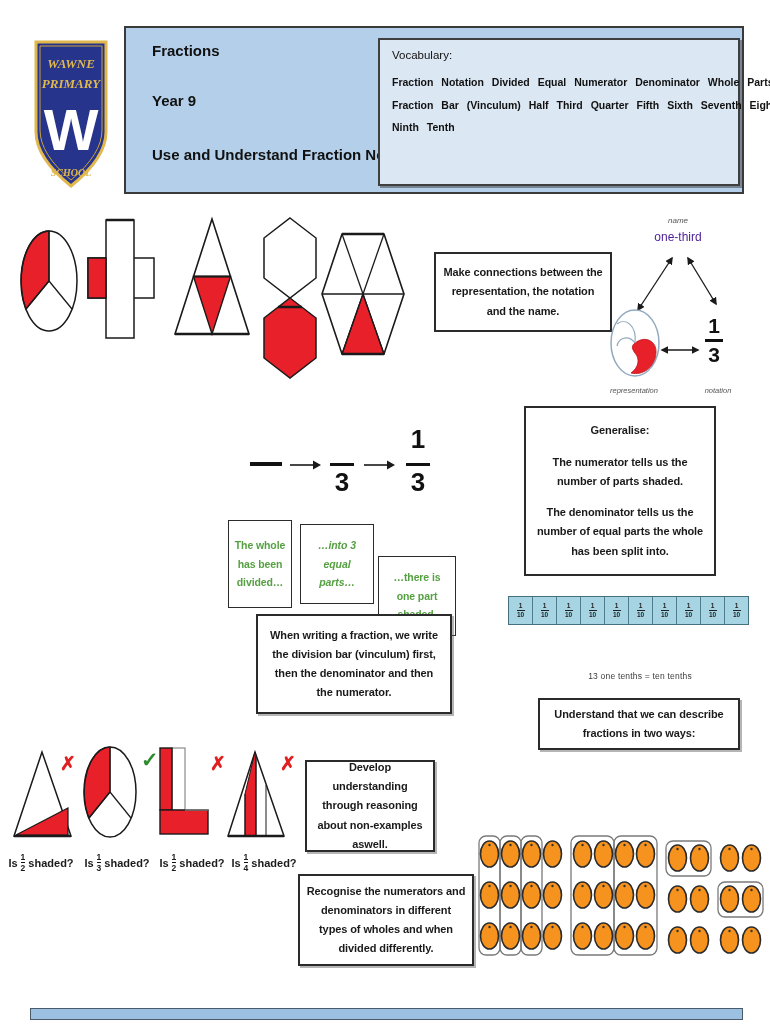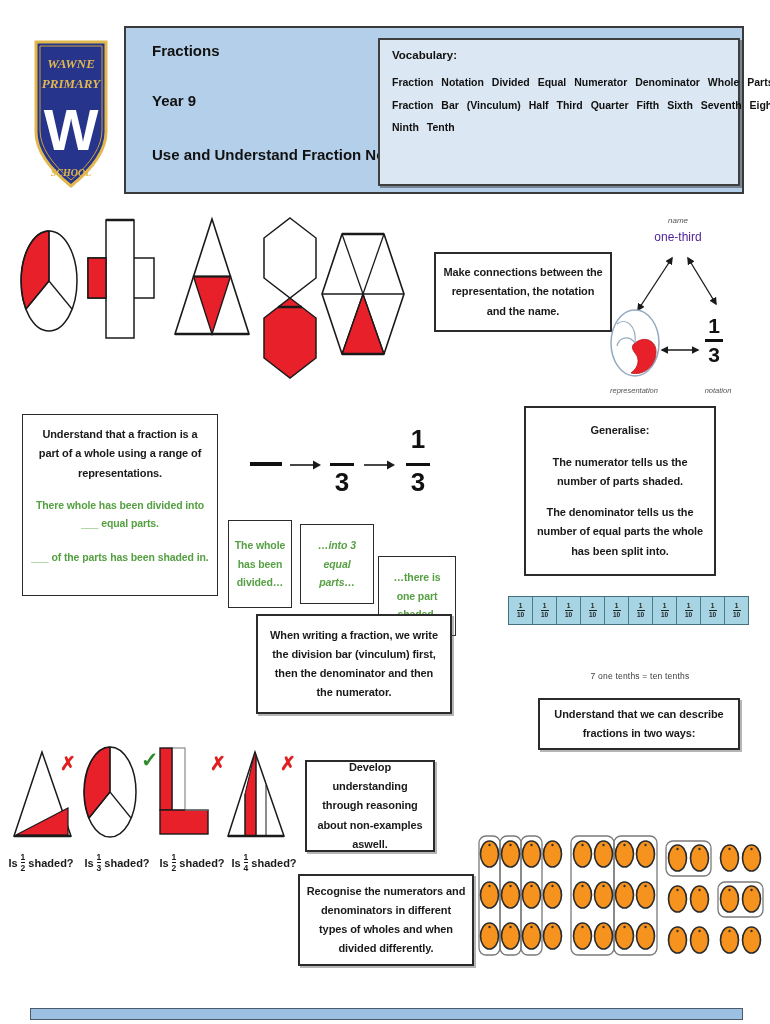--- a/index.html
+++ b/index.html
@@ -20,21 +20,21 @@
   .green { color:#55a042; }
   .italic-label { font-style:italic; color:#555; text-align:center; }
   
   #header-box { left:124px; top:26px; width:620px; height:168px; background:#b3cfe9; border:2px solid #3a3a3a; }
   .header-title { position:absolute; left:26px; font-size:15px; font-weight:bold; color:#111; }
   #vocab-box {
     position:absolute; left:252px; top:10px; width:362px; height:148px;
     background:#dbe7f3; border:2px solid #3f3f3f; box-shadow:2px 2px 0 rgba(60,60,60,.5);
     padding:9px 12px; color:#111;
   }
-  #vocab-label { font-size:11.5px; font-weight:bold; }
+  #vocab-label { font-size:11.5px; font-weight:normal; }
   .vocab-line { font-size:10.5px; font-weight:600; line-height:2.15; word-spacing:5px; white-space:nowrap; }
   
   .bigfrac { display:flex; flex-direction:column; align-items:center; font-weight:600; color:#111; }
   .bigfrac .bar { background:#111; }
   .mini-frac { display:inline-flex; flex-direction:column; align-items:center; line-height:1; margin:0 3px; }
   .mini-frac .n { font-size:8.5px; font-weight:bold; }
   .mini-frac .d { font-size:8.5px; font-weight:bold; border-top:1px solid #111; padding-top:1px; }
   .question { position:absolute; display:flex; align-items:center; justify-content:center; font-size:11px; font-weight:600; color:#1a1a1a; }
   .xmark { position:absolute; color:#e02020; font-weight:800; font-size:19px; }
   .checkmark { position:absolute; color:#2e8b2e; font-weight:800; font-size:21px; }
@@ -148,25 +148,20 @@
   </svg>
 
   <div class="bigfrac abs" style="left:700px; top:314px; width:28px;">
     <span style="font-size:21px;">1</span>
     <span class="bar" style="width:18px; height:2.5px; margin:1px 0;"></span>
     <span style="font-size:21px;">3</span>
   </div>
   <div class="abs italic-label" style="left:602px; top:386px; width:64px; font-size:7.5px;">representation</div>
   <div class="abs italic-label" style="left:692px; top:386px; width:52px; font-size:7.5px;font-style:italic;">notation</div>
 
-  <div class="box" style="left:22px; top:414px; width:196px; height:182px; border-width:1.5px; font-size:11px; padding:10px 8px; justify-content:flex-start;">
-    <span class="txt">Understand that a fraction is a part of a whole using a range of representations.</span>
-    <span class="txt green" style="margin-top:13px; font-size:10.5px;">There whole has been divided into ___ equal parts.</span>
-    <span class="txt green" style="margin-top:15px; font-size:10.5px;">___ of the parts has been shaded in.</span>
-  </div>
 
   <div class="seq-bar" style="left:250px; top:462px; width:32px; height:4px;"></div>
   <svg style="left:288px; top:458px;" width="34" height="14" viewBox="0 0 34 14">
     <line x1="2" y1="7" x2="25" y2="7" stroke="#1a1a1a" stroke-width="1.6"></line>
     <polygon points="25,2.5 33,7 25,11.5" fill="#1a1a1a"></polygon>
   </svg>
   <div class="seq-bar" style="left:330px; top:463px; width:24px; height:3px;"></div>
   <div class="seq-digit" style="left:327px; top:467px; width:30px;">3</div>
   <svg style="left:362px; top:458px;" width="34" height="14" viewBox="0 0 34 14">
     <line x1="2" y1="7" x2="25" y2="7" stroke="#1a1a1a" stroke-width="1.6"></line>
@@ -239,21 +234,21 @@
           <div class="tb"></div>
           <div class="td">10</div>
         </div>
         <div class="tcell">
           <div class="tn">1</div>
           <div class="tb"></div>
           <div class="td">10</div>
         </div>
       </div>
     </div>
-  <div id="tenths-caption">7 one tenths = ten tenths</div>
+  <div id="tenths-caption">13 one tenths = ten tenths</div>
 
   <div class="box shadow" style="left:256px; top:614px; width:196px; height:100px; border-width:2px; font-size:11px; padding:8px;">
     <span class="txt">When writing a fraction, we write the division bar (vinculum) first, then the denominator and then the numerator.</span>
   </div>
 
   <div class="box shadow" style="left:538px; top:698px; width:202px; height:52px; border-width:2px; font-size:11px; padding:6px;">
     <span class="txt">Understand that we can describe fractions in two ways:</span>
   </div>
 
   <svg style="left:12px; top:748px;" width="62" height="92" viewBox="0 0 62 92">

